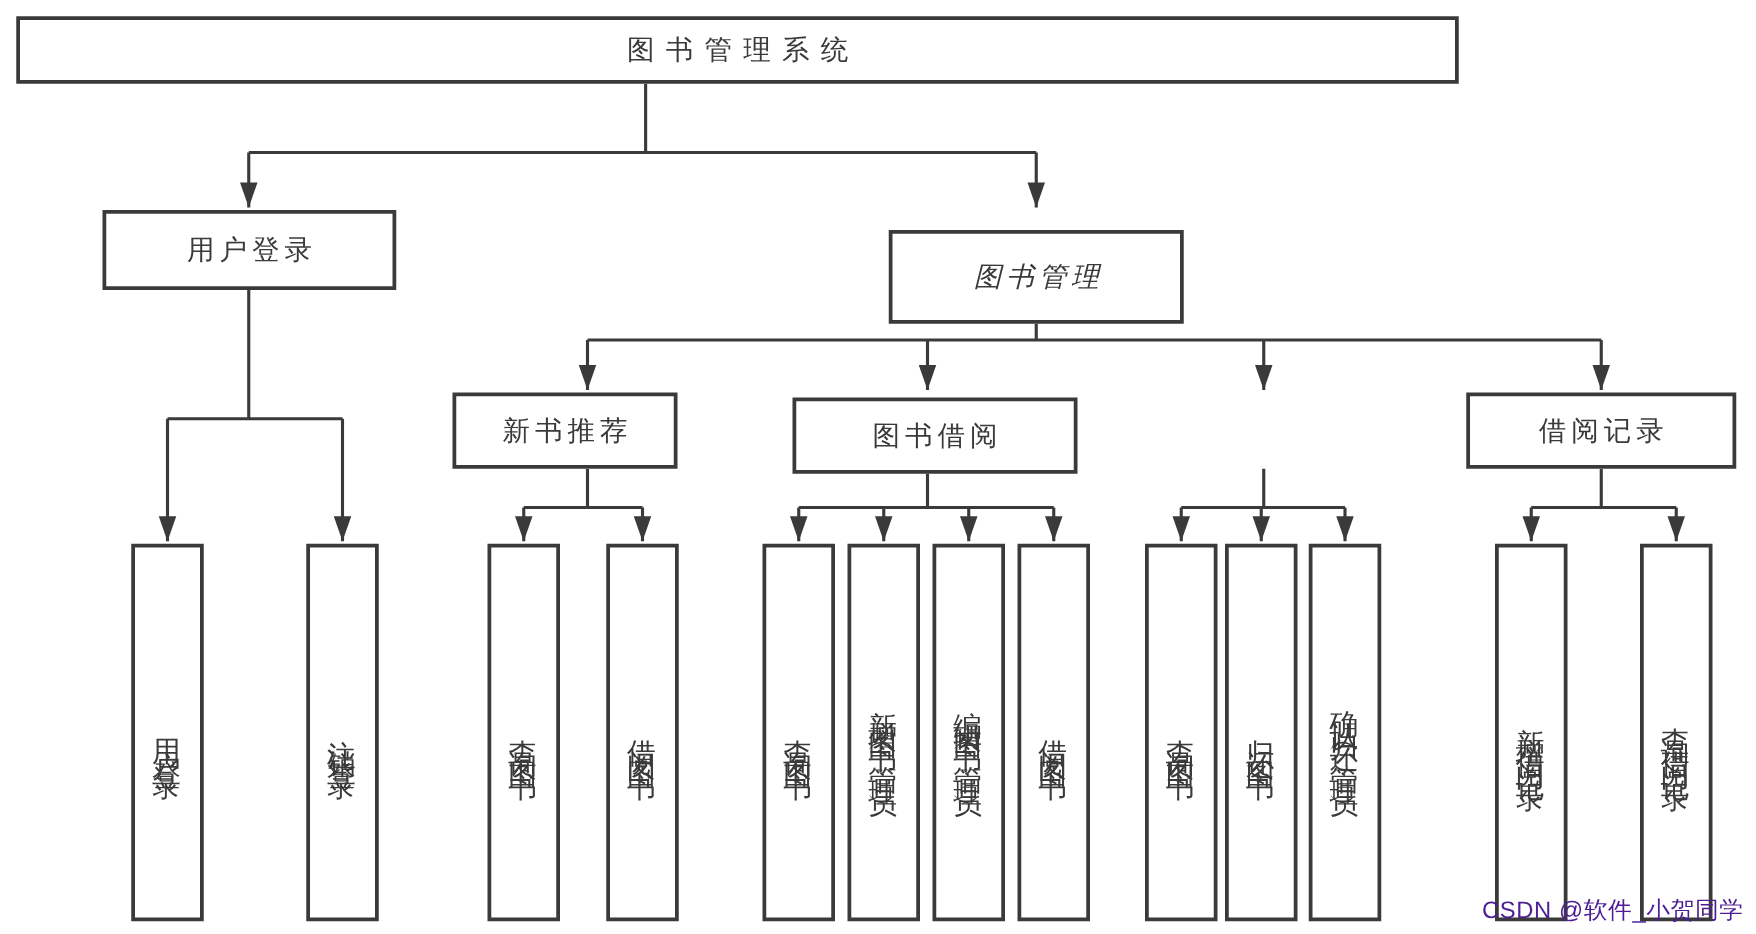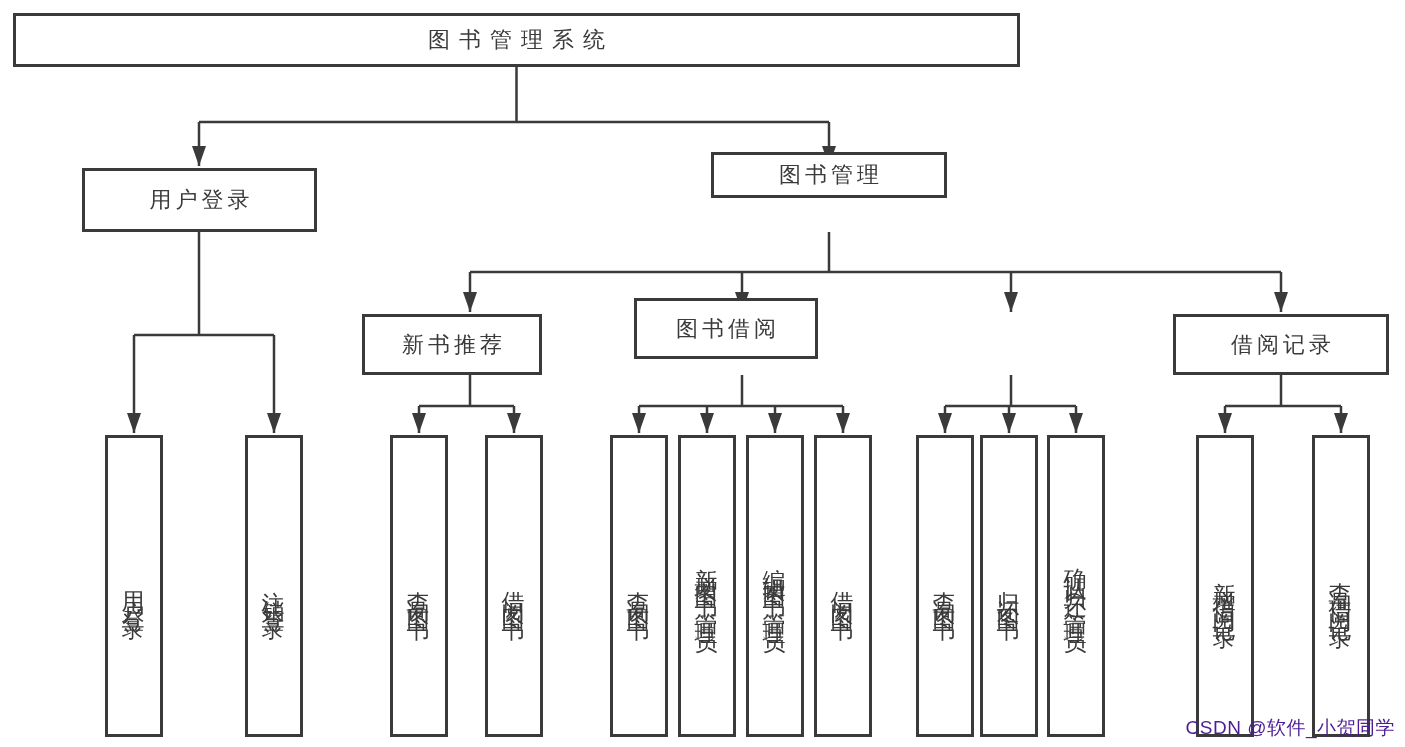--- a/index.html
+++ b/index.html
@@ -83,35 +83,35 @@
       <line x1="775" y1="406" x2="775" y2="433" marker-end="url(#arrow)"></line>
       <line x1="843" y1="406" x2="843" y2="433" marker-end="url(#arrow)"></line>
       <line x1="945" y1="406" x2="945" y2="433" marker-end="url(#arrow)"></line>
       <line x1="1009" y1="406" x2="1009" y2="433" marker-end="url(#arrow)"></line>
       <line x1="1076" y1="406" x2="1076" y2="433" marker-end="url(#arrow)"></line>
       <line x1="1225" y1="406" x2="1225" y2="433" marker-end="url(#arrow)"></line>
       <line x1="1341" y1="406" x2="1341" y2="433" marker-end="url(#arrow)"></line>
     </g>
   </svg>
 
-  <div class="node" style="left:13px;top:13px;width:1007px;height:54px;">
+  <div class="node" style="left:13px;top:13px;width:1154px;height:54px;">
     <span class="hlabel title">图书管理系统</span>
   </div>
 
   <div class="node" style="left:82px;top:168px;width:235px;height:64px;">
     <span class="hlabel">用户登录</span>
   </div>
-  <div class="node" style="left:711px;top:152px;width:236px;height:46px;">
+  <div class="node" style="left:711px;top:184px;width:236px;height:75px;font-style:italic;">
     <span class="hlabel">图书管理</span>
   </div>
 
   <div class="node" style="left:362px;top:314px;width:180px;height:61px;">
     <span class="hlabel">新书推荐</span>
   </div>
-  <div class="node" style="left:634px;top:298px;width:184px;height:61px;">
+  <div class="node" style="left:634px;top:318px;width:228px;height:61px;">
     <span class="hlabel">图书借阅</span>
   </div>
   <div class="node" style="left:1173px;top:314px;width:216px;height:61px;">
     <span class="hlabel">借阅记录</span>
   </div>
 
   <div class="node" style="left:105px;top:435px;width:58px;height:302px;">
     <span class="vlabel">用户登录</span>
   </div>
   <div class="node" style="left:245px;top:435px;width:58px;height:302px;">

